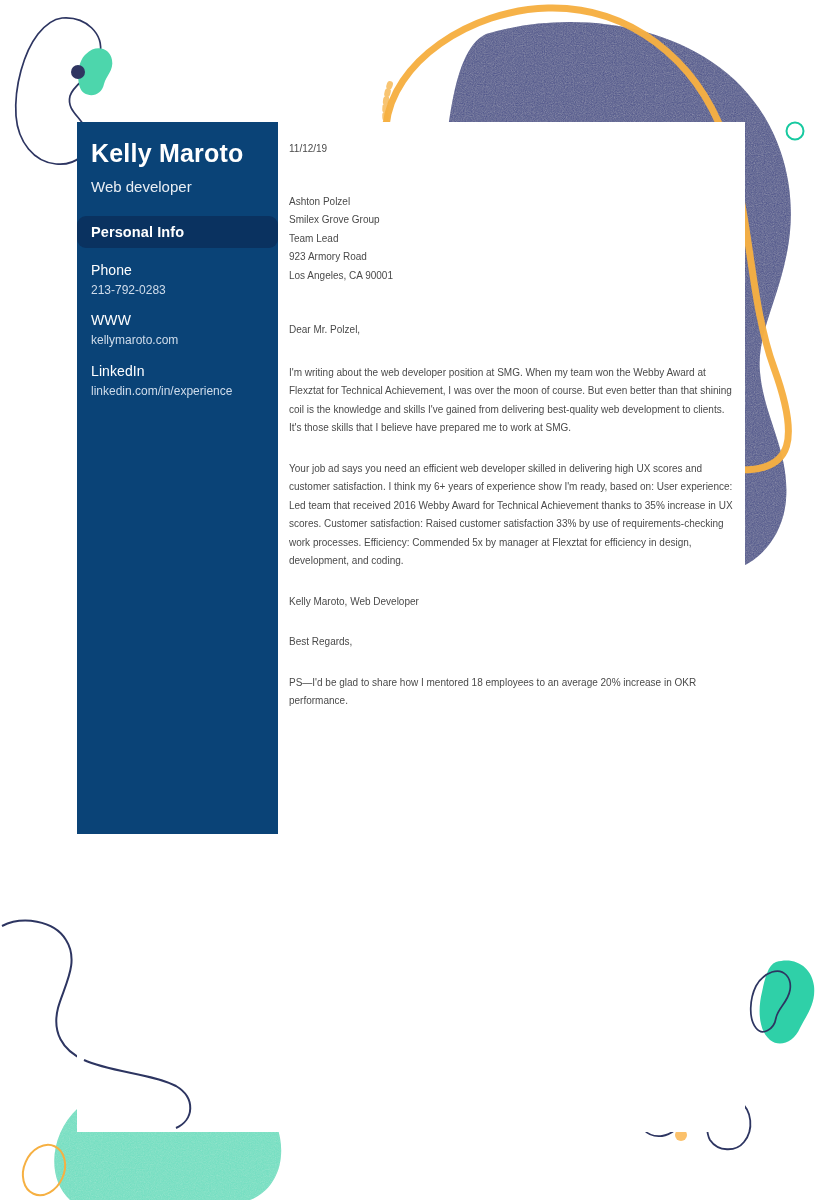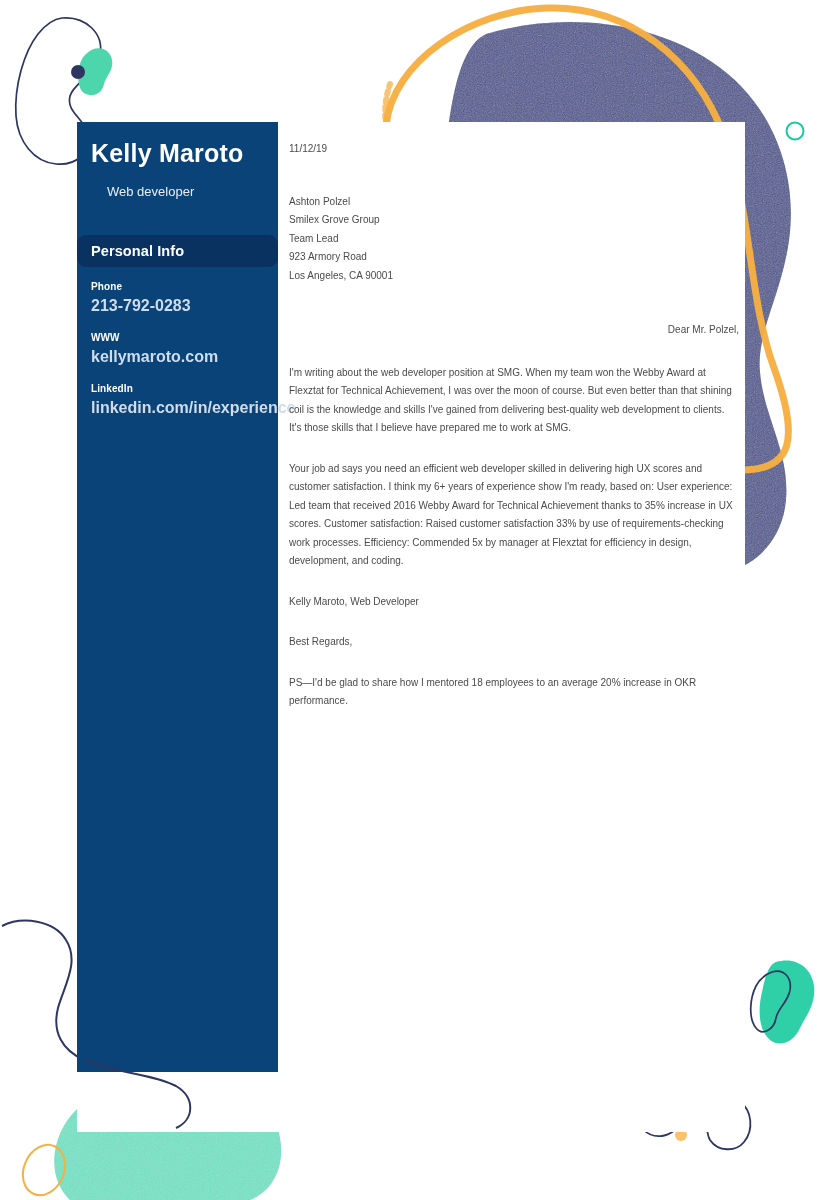--- a/index.html
+++ b/index.html
@@ -41,41 +41,41 @@
     background: #ffffff;
     z-index: 3;
   }
 
   
   #sidebar {
     position: absolute;
     left: 77px;
     top: 122px;
     width: 201px;
-    height: 950px;
+    height: 712px;
     background: #0a4377;
     z-index: 4;
   }
   #sidebar-header {
     padding: 18px 14px 14px 14px;
   }
   #candidate-name {
     color: #ffffff;
     font-size: 25px;
     font-weight: bold;
     letter-spacing: 0.2px;
     line-height: 1.1;
     margin: 0 0 10px 0;
   }
   #candidate-title {
     color: #e9eef4;
-    font-size: 13px;
+    font-size: 15px;
     font-weight: normal;
     line-height: 1.2;
-    margin: 16px;
+    margin: 0;
   }
   #personal-info-band {
     background: #0a3260;
     padding: 8px 14px 8px 14px;
     margin-top: 6px;
     border-radius: 9px;
   }
   #personal-info-heading {
     color: #ffffff;
     font-size: 14.5px;
@@ -83,48 +83,48 @@
     margin: 0;
     letter-spacing: 0.1px;
   }
   #contact-list {
     padding: 12px 14px 0 14px;
   }
   .contact-item { margin-bottom: 11px; }
   .contact-label {
     display: block;
     color: #ffffff;
-    font-size: 10px;
-    font-weight: bold;
+    font-size: 14px;
+    font-weight: normal;
     line-height: 1.5;
     letter-spacing: 0.1px;
   }
   .contact-value {
     display: block;
     color: #cfdceb;
-    font-size: 16px;
-    font-weight: bold;
+    font-size: 12px;
+    font-weight: normal;
     line-height: 1.55;
   }
 
   
   #letter-body {
     position: absolute;
     left: 289px;
     top: 140px;
     width: 450px;
     z-index: 4;
     color: #4a4a4a;
     font-size: 10px;
     line-height: 1.85;
   }
   #letter-date { margin: 0 0 34px 0; }
   #recipient-block { margin: 0 0 36px 0; }
   .recipient-line { display: block; }
-  #salutation { margin: 0 0 24px 0; text-align: right; }
+  #salutation { margin: 0 0 24px 0; }
   .letter-paragraph { margin: 0 0 22px 0; }
   .letter-paragraph:last-child { margin-bottom: 0; }
   #signature-name { margin: 0 0 22px 0; }
   #closing { margin: 0 0 22px 0; }
 </style>
 </head>
 <body>
 
 <div id="page">
 

